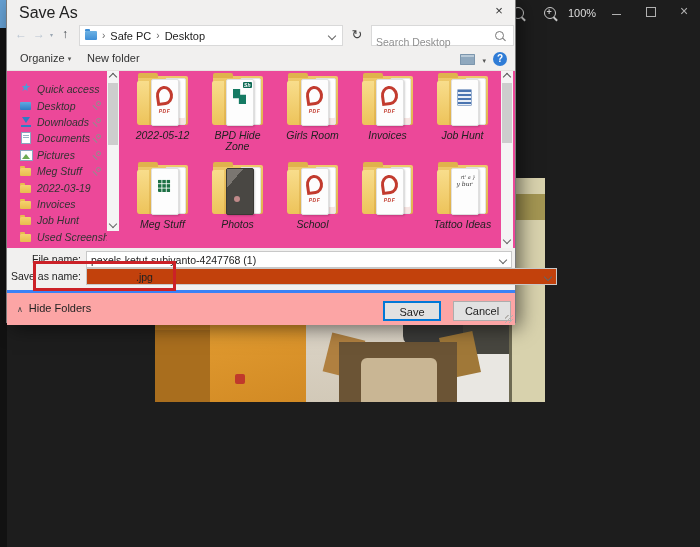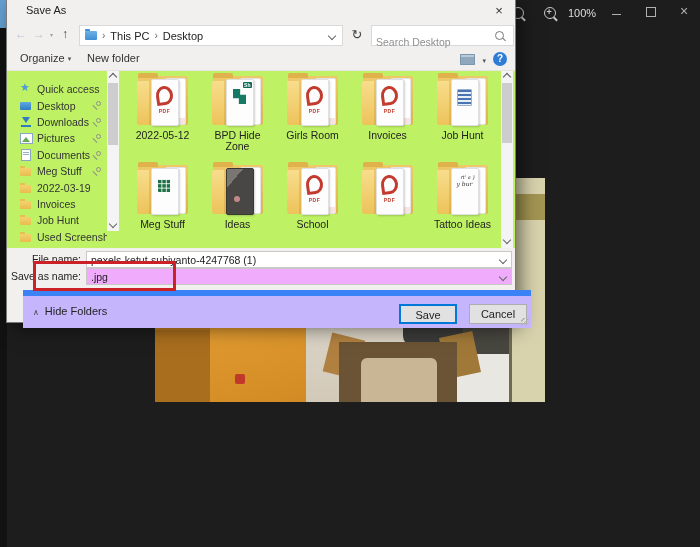--- a/index.html
+++ b/index.html
@@ -51,21 +51,21 @@
   .ph-oflap-r{left:288px;top:156px;width:34px;height:42px;background:#a07838;transform:rotate(-12deg);}
   .ph-ocontent{left:206px;top:180px;width:76px;height:44px;background:#c9b694;border-radius:6px 6px 0 0;}
   .ph-strip-edge{left:354px;top:0;width:3px;height:224px;background:#6e6a52;}
   .ph-strip{left:357px;top:0;width:33px;height:224px;background:#d8d2ad;}
   .ph-strip-band{left:357px;top:16px;width:33px;height:26px;background:#a39552;}
 
   
   #dialog{position:absolute;left:7px;top:0;width:508px;height:322px;background:#f1f0ef;z-index:10;
           box-shadow:0 0 0 1px #7a7a7a,5px 6px 18px rgba(0,0,0,.55);font-size:11px;color:#1a1a1a;}
   .titlebar{position:absolute;left:0;top:0;width:100%;height:22px;}
-  .dlg-title{position:absolute;left:12px;top:4px;font-size:11px;color:#222;margin-left:7px;}
+  .dlg-title{position:absolute;left:12px;top:4px;font-size:16px;color:#222;}
   .dlg-close{position:absolute;right:5px;top:2px;width:22px;height:18px;text-align:center;
              font-size:13px;color:#333;line-height:18px;cursor:pointer;}
 
   
   .navrow{position:absolute;left:0;top:24px;width:100%;height:22px;}
   .nav-glyph{position:absolute;top:3px;font-size:12px;}
   .nav-back{left:8px;color:#b9c5d1;}
   .nav-fwd{left:26px;color:#b9c5d1;}
   .nav-dd{left:43px;top:7px;font-size:6px;color:#9aa6b2;}
   .nav-up{left:55px;color:#41474d;}
@@ -101,21 +101,21 @@
   .tb-caret{font-size:7px;color:#555;margin-left:3px;vertical-align:1px;}
   .tb-newfolder{left:80px;}
   .views-icon{position:absolute;right:40px;top:6px;width:15px;height:11px;background:#8fa8be;
               border-radius:1px;box-shadow:inset 0 0 0 1px #7c96ad, inset 0 3px 0 #b9cad8;}
   .views-caret{position:absolute;right:29px;top:9px;font-size:7px;color:#555;}
   .help-icon{position:absolute;right:8px;top:4px;width:14px;height:14px;border-radius:50%;
              background:#2f7cd6;color:#fff;font-size:10px;font-weight:bold;text-align:center;
              line-height:14px;}
 
   
-  .main{position:absolute;left:0;top:71px;width:100%;height:177px;background:#bef264;}
+  .main{position:absolute;left:0;top:71px;width:100%;height:177px;background:#ec4899;font-style:italic;}
   .sidebar{position:absolute;left:0;top:0;width:100px;height:177px;padding-top:10px;
            overflow:hidden;box-sizing:border-box;}
   .sb-item{display:flex;align-items:center;height:16.4px;padding-left:13px;position:relative;}
   .sb-icon{width:12px;height:12px;margin-right:5px;position:relative;flex:none;}
   .sb-label{font-size:10.5px;color:#333;white-space:nowrap;}
   .pin{position:absolute;right:5px;top:4px;width:9px;height:9px;}
   .pin::before{content:"";position:absolute;width:3px;height:3px;border:1px solid #8f8f8f;
                border-radius:50%;right:1px;top:0;}
   .pin::after{content:"";position:absolute;width:6px;height:1px;background:#8f8f8f;
               transform:rotate(45deg);left:-1px;bottom:2px;}
@@ -190,32 +190,32 @@
            font:italic 5px "DejaVu Serif",serif;color:#333;white-space:pre;}
   .t-sketch .f-doc::after{content:"y bur";display:block;text-align:center;
            font:italic 6px "DejaVu Serif",serif;color:#333;}
 
   
   .frow{position:absolute;left:0;width:100%;height:16px;}
   .frow-1{top:251px;} .frow-2{top:268px;}
   .flabel{position:absolute;left:0;width:74px;text-align:right;font-size:10.5px;color:#222;top:2px;}
   .combo{position:absolute;left:79px;top:0;width:424px;height:15px;background:#fff;
          border:1px solid #c8c8c8;display:flex;align-items:center;}
-  .combo.gray{background:#f0abfc;}
+  .combo.gray{background:#c2410c;padding-left:45px;}
   .combo input{border:none;outline:none;flex:1;font:10.5px "Liberation Sans",sans-serif;
                color:#222;padding:0 4px;background:transparent;min-width:0;}
   .combo-val{flex:1;padding:0 4px;font-size:10.5px;color:#222;}
   .combo .chev-down{margin-right:5px;flex:none;}
 
   .red-box{position:absolute;left:26px;top:261px;width:137px;height:24px;border:3px solid #cb2127;
            z-index:6;pointer-events:none;}
 
   
-  .footer{position:absolute;left:16px;top:290px;width:100%;height:32px;background:#c4b5fd;
-          border-top:6px solid #3b82f6;}
+  .footer{position:absolute;left:0;top:290px;width:100%;height:32px;background:#fca5a5;
+          border-top:3px solid #3b82f6;}
   .hide-folders{position:absolute;left:10px;top:9px;font-size:11px;color:#222;}
   .hide-chev{font-size:8px;color:#444;margin-right:6px;}
   .btn{position:absolute;top:8px;width:58px;height:20px;background:#e1e1e1;font-size:11px;
        color:#222;text-align:center;line-height:18px;box-sizing:border-box;}
   .btn-save{left:376px;border:2px solid #0078d7;}
   .btn-cancel{left:446px;border:1px solid #adadad;}
   .grip{position:absolute;right:2px;bottom:2px;width:8px;height:8px;
         background:repeating-linear-gradient(135deg,transparent 0 2px,#b5b2ae 2px 3px);}
 </style>
 </head>
@@ -273,21 +273,21 @@
     </div>
 
     <div class="navrow">
       <span class="nav-glyph nav-back">←</span>
       <span class="nav-glyph nav-fwd">→</span>
       <span class="nav-glyph nav-dd">▾</span>
       <span class="nav-glyph nav-up">↑</span>
       <div class="crumbbar">
         <span class="crumb-folder"></span>
         <span class="crumb-sep">›</span>
-        <span class="crumb-txt">This PC</span>
+        <span class="crumb-txt">Safe PC</span>
         <span class="crumb-sep">›</span>
         <span class="crumb-txt">Desktop</span>
         <span class="crumb-dd chev-down"></span>
       </div>
       <div class="refresh-btn">↻</div>
       <div class="searchbox">
         <input placeholder="Search Desktop" style="">
         <span class="search-mag"></span>
       </div>
     </div>
@@ -311,27 +311,27 @@
     <span class="sb-icon sbi-desktop"></span>
     <span class="sb-label">Desktop</span>
     <span class="pin"></span>
   </div>
           <div class="sb-item">
     <span class="sb-icon sbi-downloads"></span>
     <span class="sb-label">Downloads</span>
     <span class="pin"></span>
   </div>
           <div class="sb-item">
+    <span class="sb-icon sbi-documents"></span>
+    <span class="sb-label">Documents</span>
+    <span class="pin"></span>
+  </div>
+          <div class="sb-item">
     <span class="sb-icon sbi-pictures"></span>
     <span class="sb-label">Pictures</span>
-    <span class="pin"></span>
-  </div>
-          <div class="sb-item">
-    <span class="sb-icon sbi-documents"></span>
-    <span class="sb-label">Documents</span>
     <span class="pin"></span>
   </div>
           <div class="sb-item">
     <span class="sb-icon sbi-folder"></span>
     <span class="sb-label">Meg Stuff</span>
     <span class="pin"></span>
   </div>
           <div class="sb-item">
     <span class="sb-icon sbi-folder"></span>
     <span class="sb-label">2022-03-19</span>
@@ -413,21 +413,21 @@
     </div>
     <div class="file-label">Meg Stuff</div>
   </div>
           <div class="file-item">
     <div class="folder t-photo">
       <div class="f-back"></div>
       <div class="f-doc2"></div>
       <div class="f-doc"></div>
       <div class="f-front"></div>
     </div>
-    <div class="file-label">Ideas</div>
+    <div class="file-label">Photos</div>
   </div>
           <div class="file-item">
     <div class="folder t-pdf">
       <div class="f-back"></div>
       <div class="f-doc2"></div>
       <div class="f-doc"></div>
       <div class="f-front"></div>
     </div>
     <div class="file-label">School</div>
   </div>

